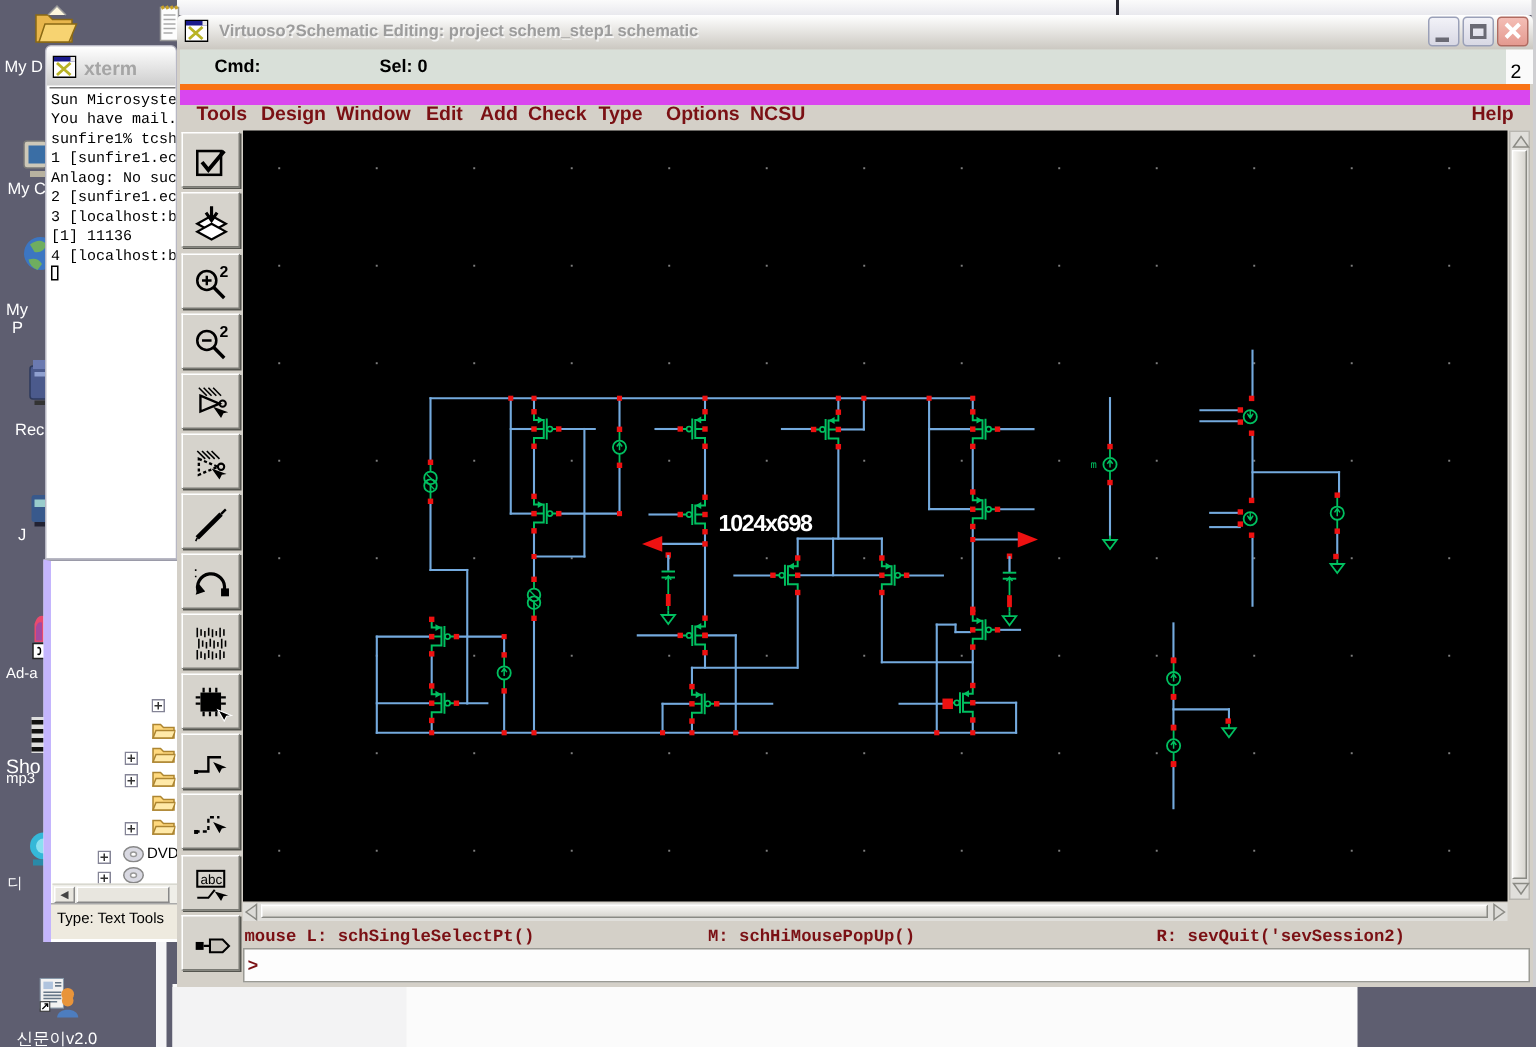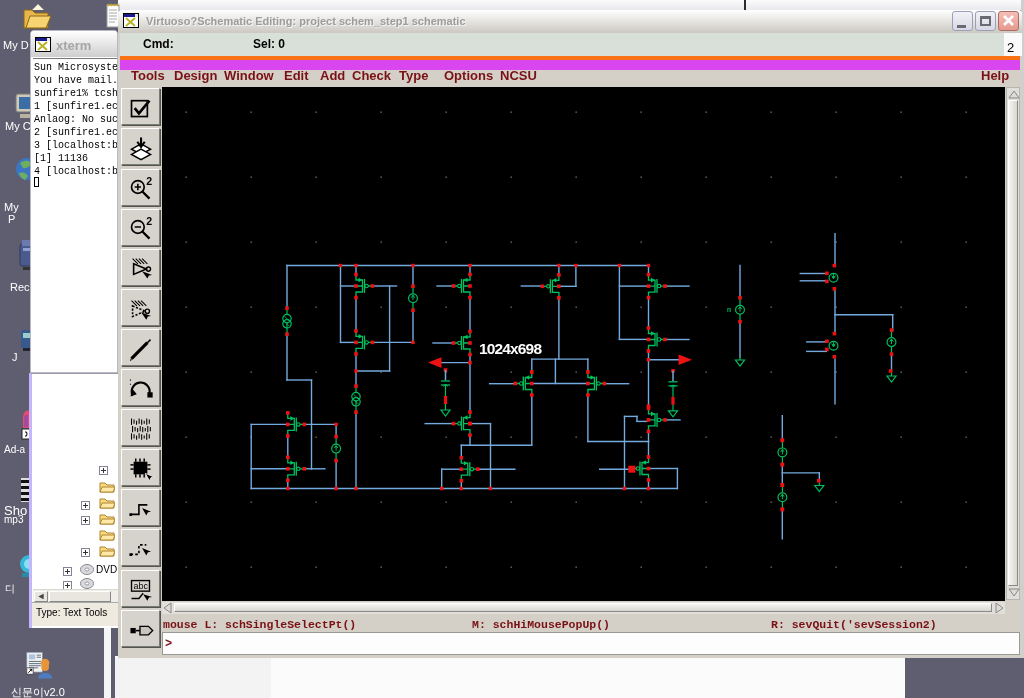--- a/index.html
+++ b/index.html
@@ -79,21 +79,21 @@
       <line x1="3" y1="11" x2="11" y2="11"></line>
       <line x1="3" y1="14" x2="11" y2="14"></line>
       <line x1="3" y1="17" x2="11" y2="17"></line>
       <line x1="3" y1="20" x2="9" y2="20"></line>
     </g>
   </svg>
 
 <div class="abs" style="left:115px;top:656px;width:790px;height:42px;background:#fbfbfb"></div>
 <div class="abs" style="left:115px;top:658px;width:156px;height:40px;background:#f3f3f4"></div>
 
-<div class="abs" style="left:29px;top:373px;width:89px;height:255px;background:#fff;border-left:3px solid #c4b5fd;border-top:1px solid #9a9aa8;overflow:hidden">
+<div class="abs" style="left:29px;top:373px;width:89px;height:255px;background:#fff;border-left:5px solid #c4b5fd;border-top:1px solid #9a9aa8;overflow:hidden">
   <svg class="abs" style="left:67px;top:92px" width="9" height="9">
       <rect x="0.5" y="0.5" width="8" height="8" fill="#fff" stroke="#848496"></rect>
       <line x1="2" y1="4.5" x2="7" y2="4.5" stroke="#333"></line>
       <line x1="4.5" y1="2" x2="4.5" y2="7" stroke="#333"></line>
     </svg>
     <svg class="abs" style="left:67px;top:106px" width="16" height="13" viewBox="0 0 16 13">
       <path d="M1 12 L1 3 L6 3 L8 5 L15 5 L15 12 Z" fill="#ffd97e" stroke="#ad8530"></path>
       <path d="M1 12 L3 7 L16 7 L14 12 Z" fill="#ffe9a8" stroke="#ad8530"></path>
     </svg>
     <svg class="abs" style="left:49px;top:127px" width="9" height="9">

